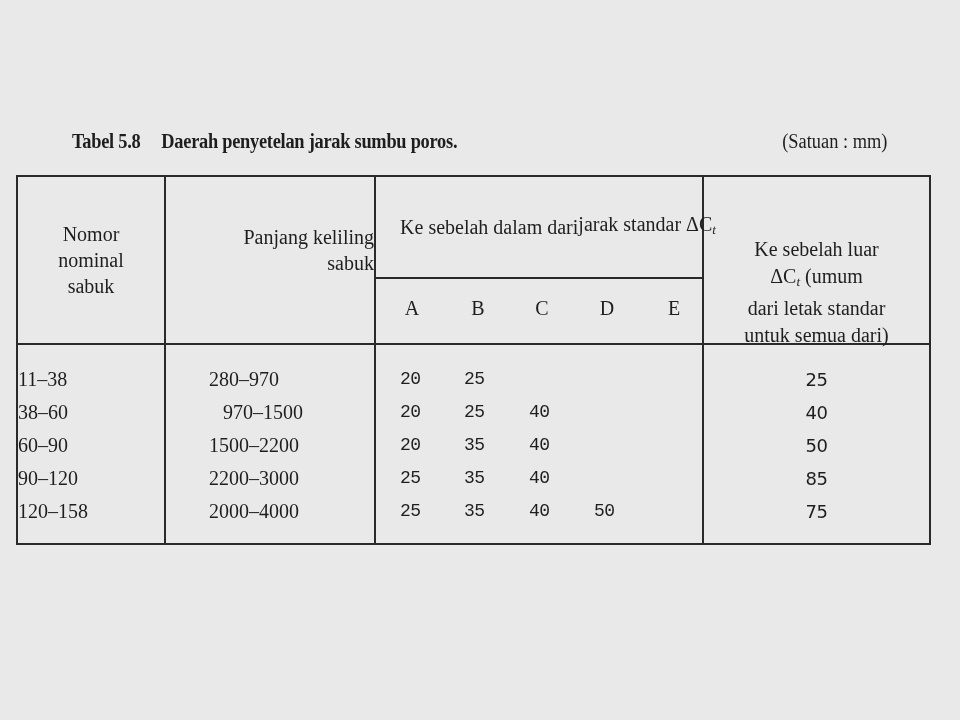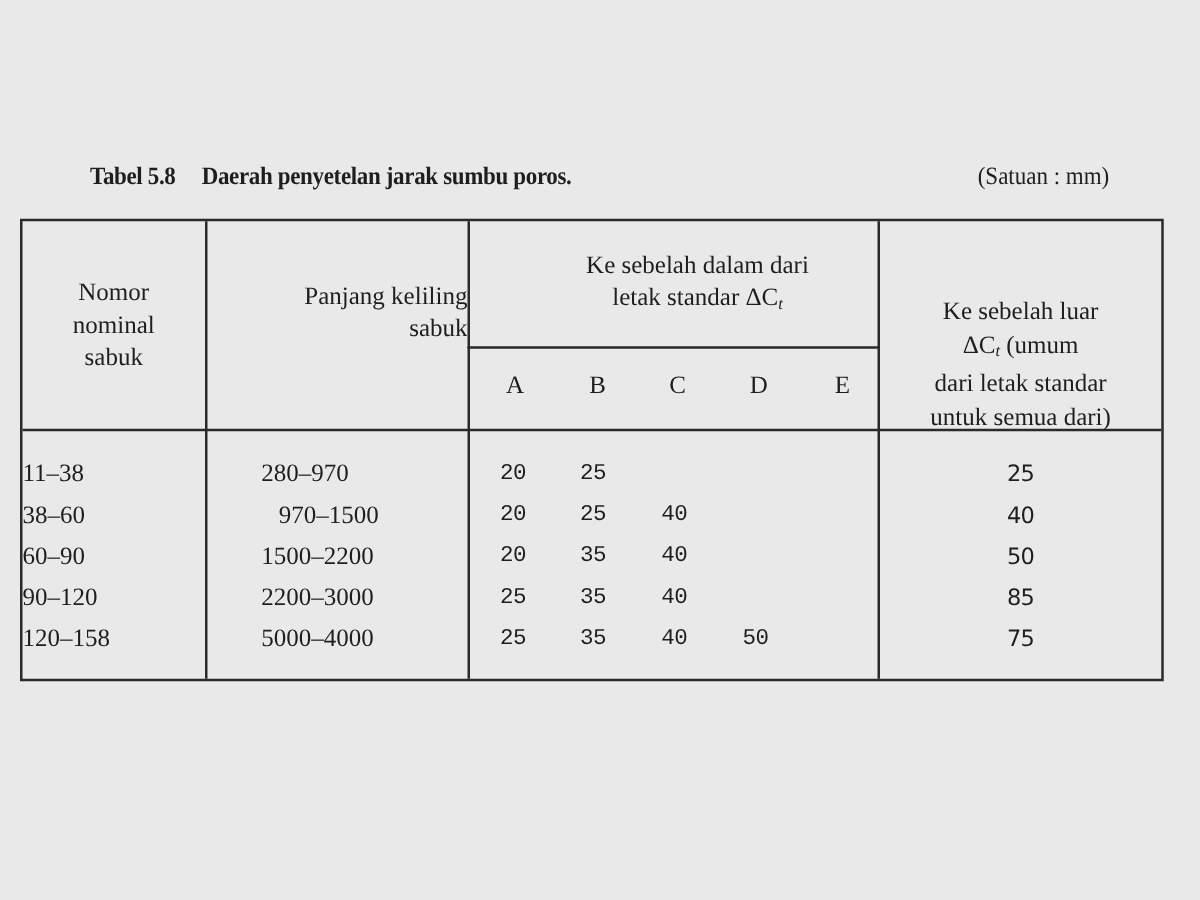--- a/index.html
+++ b/index.html
@@ -68,23 +68,23 @@
     <div>Nomor</div>
     <div>nominal</div>
     <div>sabuk</div>
   </div>
 
   <div class="cell hdr" style="left:148px;top:0;width:208px;height:166px;flex-direction:column;padding-bottom:20px;box-sizing:border-box;align-items:flex-end;">
     <div>Panjang keliling</div>
     <div>sabuk</div>
   </div>
 
-  <div class="cell hdr" style="left:358px;top:0;width:364px;height:100px;flex-direction:column;">
+  <div class="cell hdr" style="left:358px;top:0;width:364px;height:100px;flex-direction:row;">
     <div>Ke sebelah dalam dari</div>
-    <div><span>letak standar ΔC</span><i class="sub">t</i></div>
+    <div><span>jarak standar ΔC</span><i class="sub">t</i></div>
   </div>
 
   <div class="letter" style="left:379px;top:120px">A</div>
   <div class="letter" style="left:445px;top:120px">B</div>
   <div class="letter" style="left:509px;top:120px">C</div>
   <div class="letter" style="left:574px;top:120px">D</div>
   <div class="letter" style="left:641px;top:120px">E</div>
 
   <div class="cell hdr" style="left:686px;top:0;width:225px;height:166px;flex-direction:column;line-height:27px;margin-top:32px;">
     <div>Ke sebelah luar</div>
@@ -99,21 +99,21 @@
     <div>60–90</div>
     <div>90–120</div>
     <div>120–158</div>
   </div>
 
   <div class="col-values" style="left:148px;top:186px;width:208px;padding-left:43px;">
     <div>280–970</div>
     <div style="padding-left:14px">970–1500</div>
     <div>1500–2200</div>
     <div>2200–3000</div>
-    <div>5000–4000</div>
+    <div>2000–4000</div>
   </div>
 
   <div class="num-cell" style="left:382px;top:186px;">
     <div class="num-val">20</div>
     <div class="num-val">20</div>
     <div class="num-val">20</div>
     <div class="num-val">25</div>
     <div class="num-val">25</div>
   </div>
 

